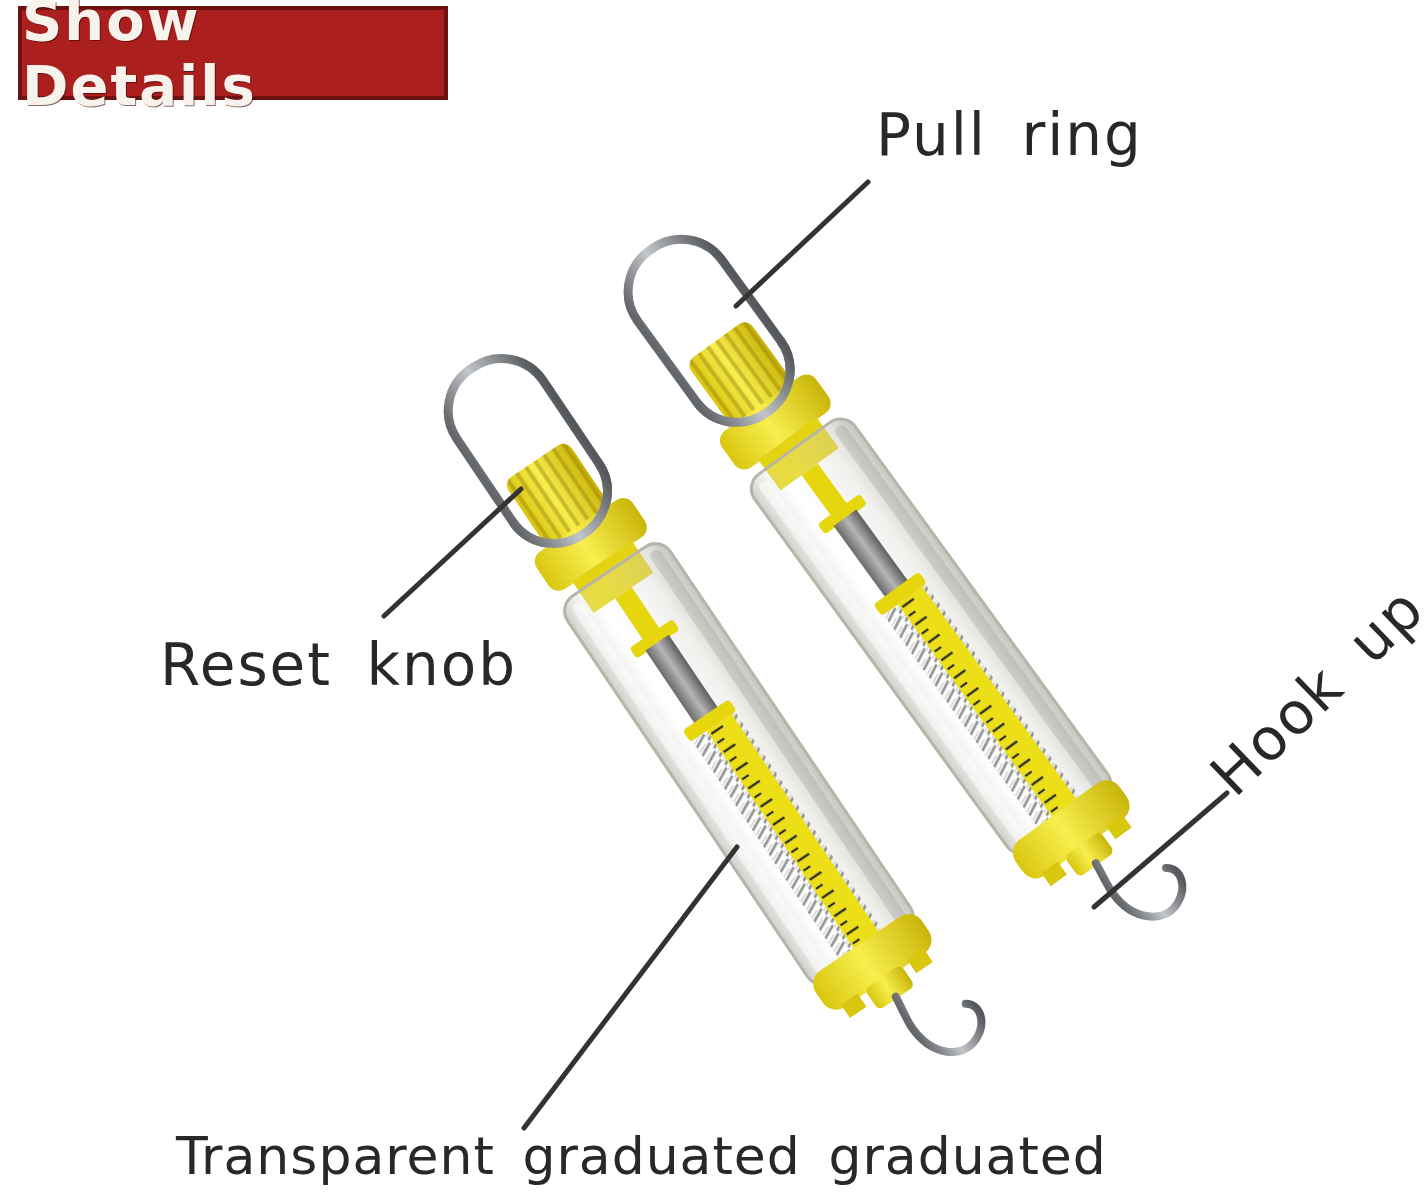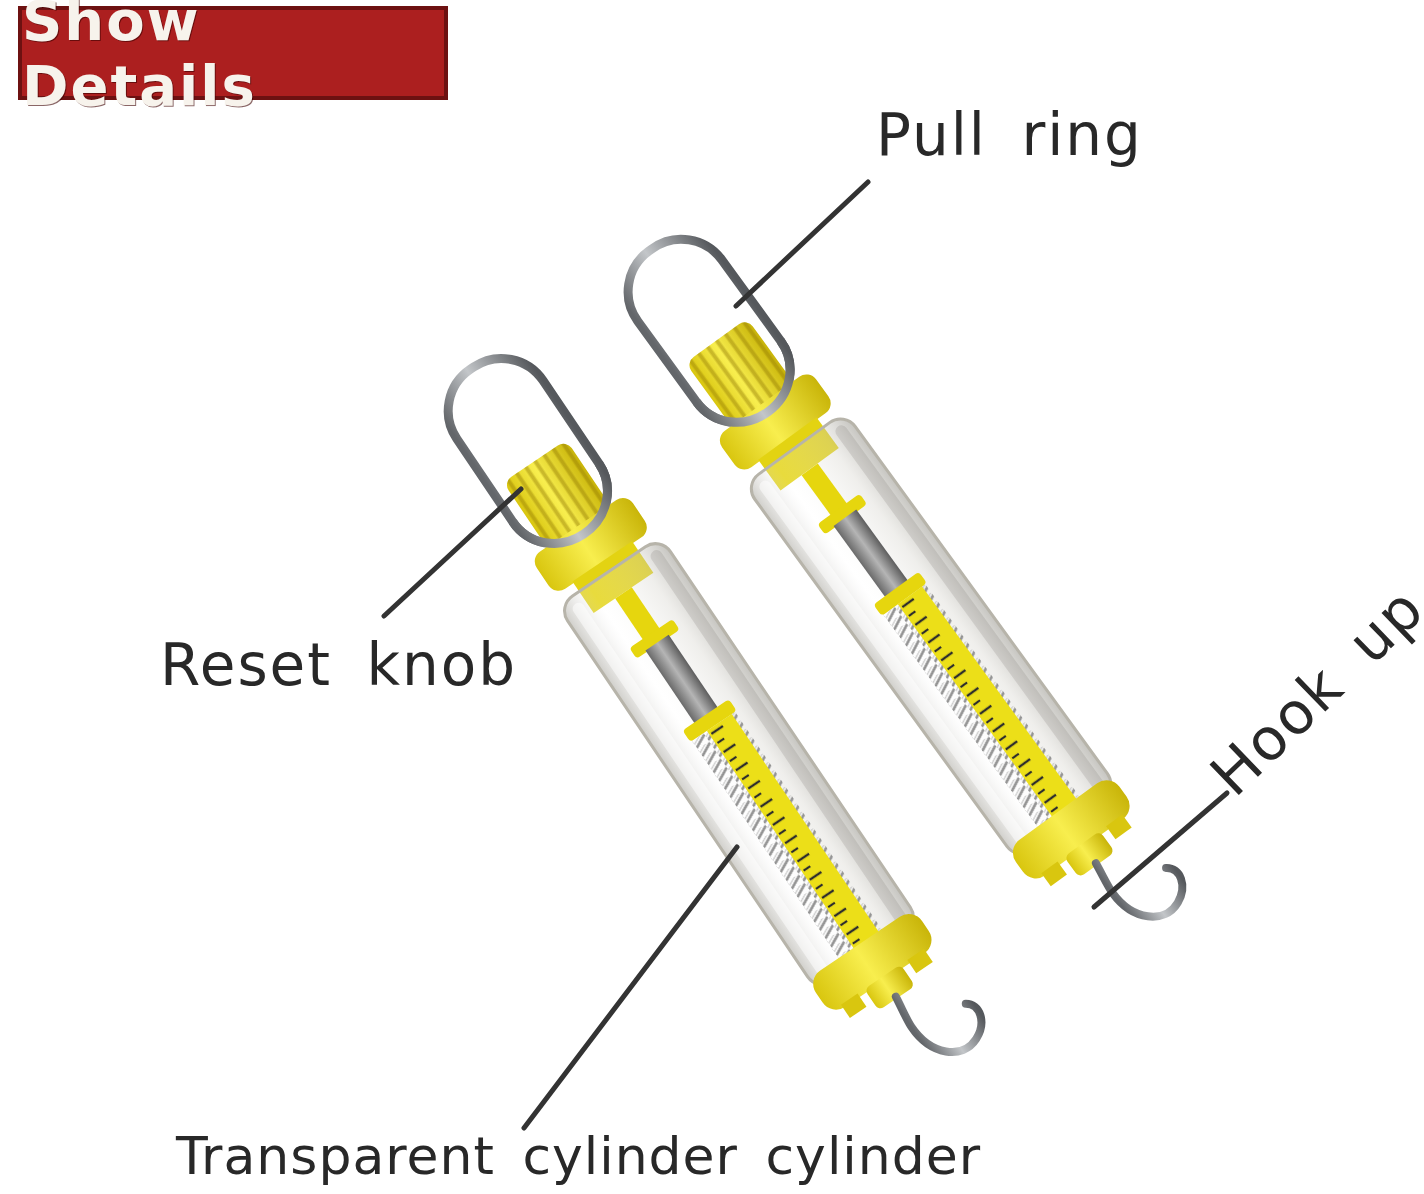--- a/index.html
+++ b/index.html
@@ -167,15 +167,15 @@
     <line x1="384" y1="616" x2="521" y2="489" stroke="#333333" stroke-width="5" stroke-linecap="round"></line>
     <line x1="1094" y1="907" x2="1227" y2="793" stroke="#333333" stroke-width="5" stroke-linecap="round"></line>
     <line x1="737" y1="847" x2="524" y2="1128" stroke="#333333" stroke-width="5" stroke-linecap="round"></line>
   </svg>
 
   <div class="banner">Show Details</div>
 
   <div class="diagram-label label-reset-knob">Reset knob</div>
   <div class="diagram-label label-pull-ring">Pull ring</div>
   <div class="diagram-label label-hook-up">Hook up</div>
-  <div class="diagram-label label-cylinder">Transparent cylinder cylinder</div>
+  <div class="diagram-label label-cylinder">Transparent graduated graduated</div>
 
 </div>
 
 </body></html>

